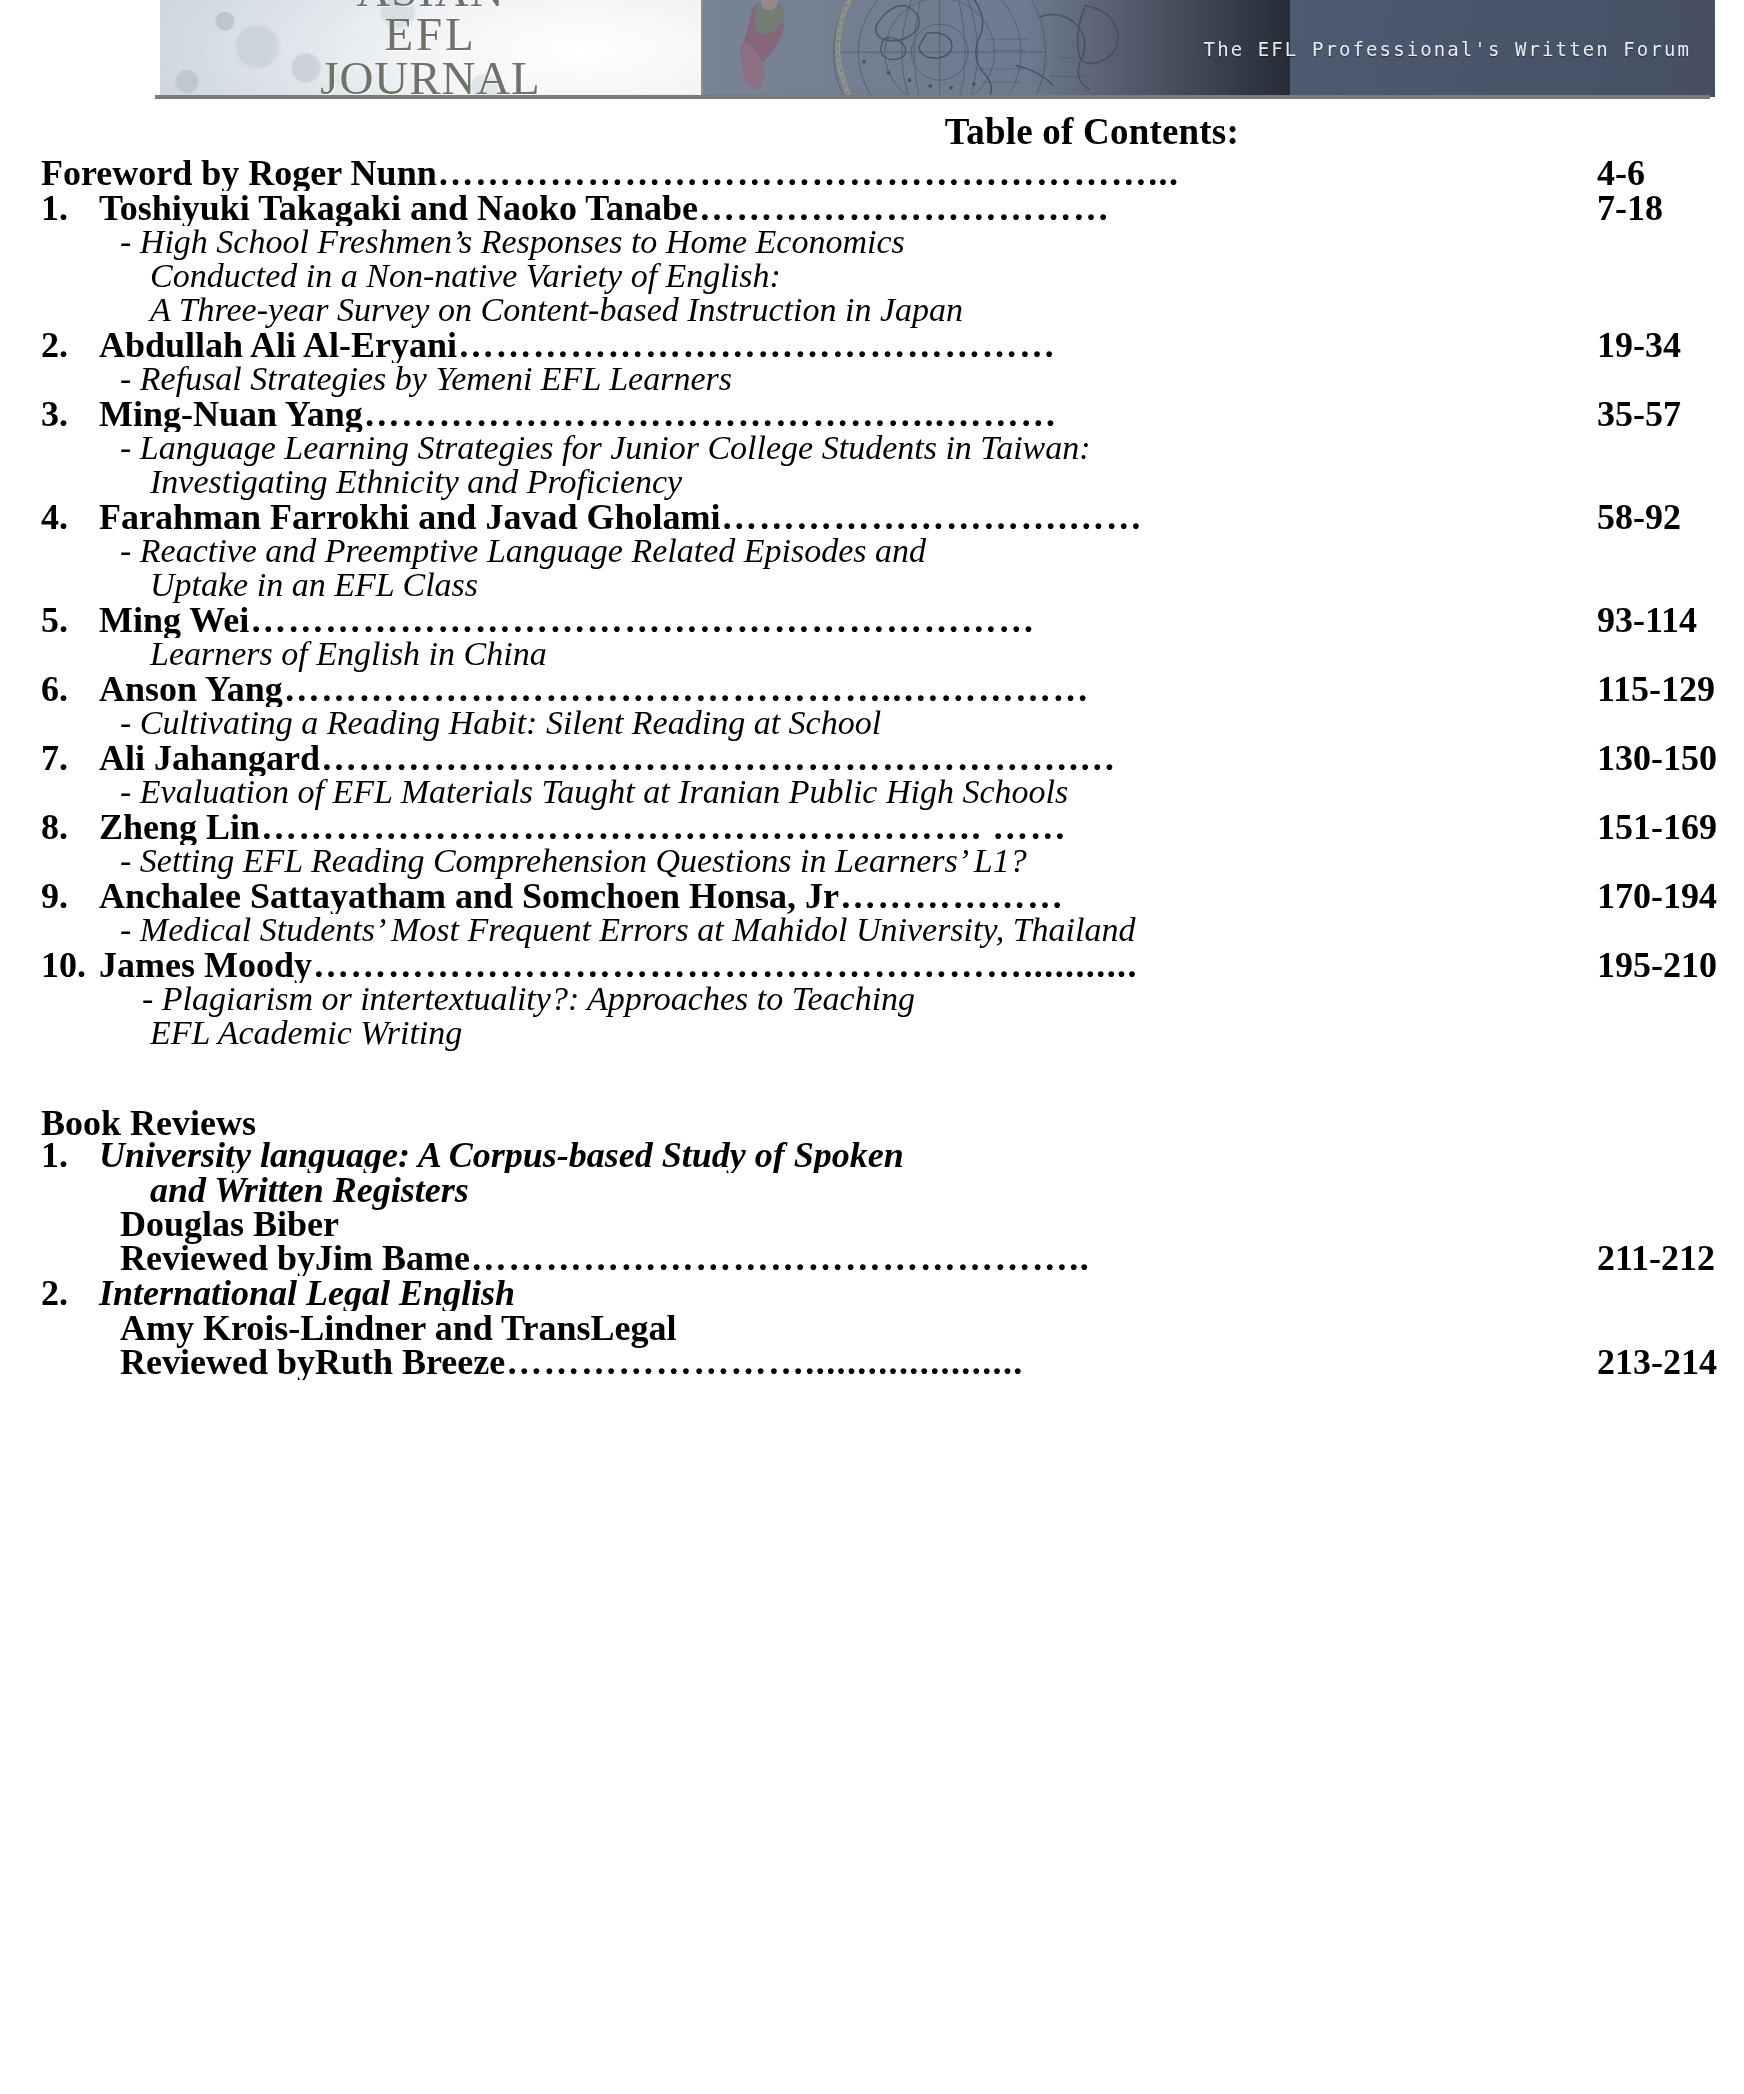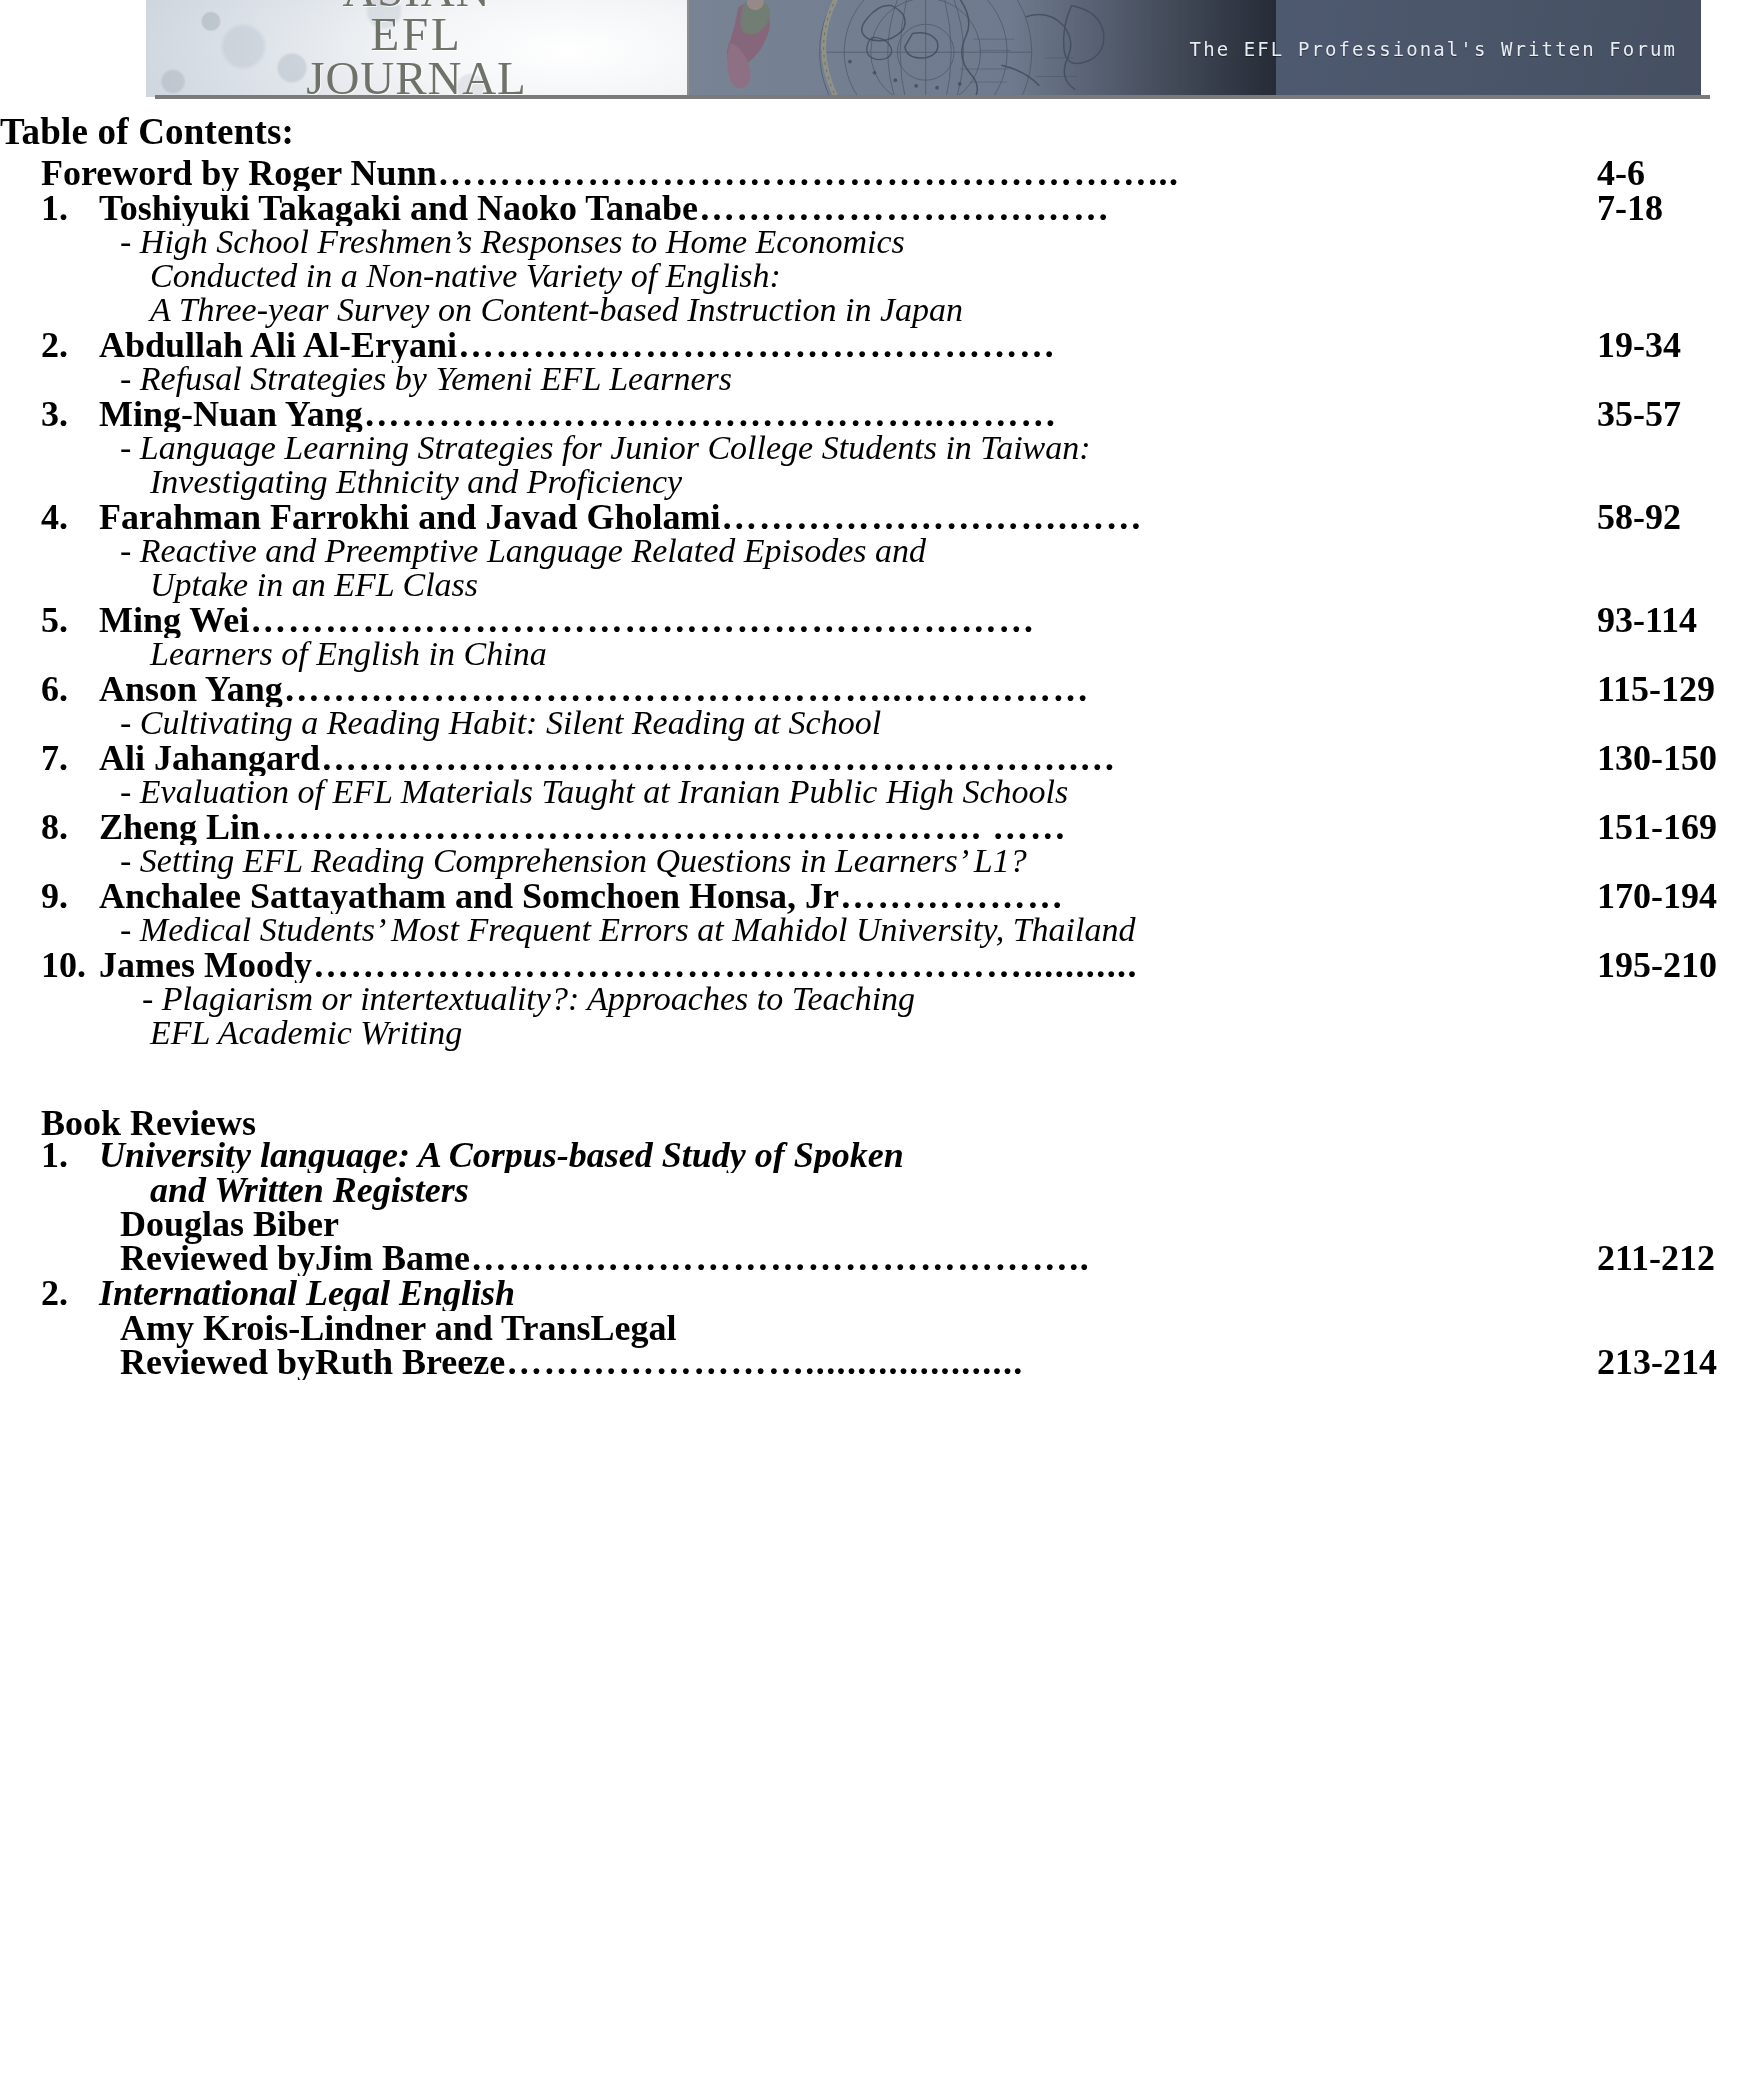--- a/index.html
+++ b/index.html
@@ -12,21 +12,21 @@
     height: 2094px;
     font-family: "Liberation Serif", "DejaVu Serif", serif;
     color: #000000;
     overflow: hidden;
     position: relative;
   }
 
   
   .masthead {
     position: absolute;
-    left: 146px;
+    left: 160px;
     top: 0;
     width: 1555px;
     height: 97px;
     display: flex;
     overflow: hidden;
     box-sizing: border-box;
   }
   .masthead-left {
     width: 543px;
     height: 97px;
@@ -108,21 +108,21 @@
   }
 
   
   .doc {
     position: absolute;
     left: 0;
     top: 97px;
     width: 1745px;
   }
   .toc-title {
-    text-align: left;
+    text-align: right;
     font-size: 37px;
     font-weight: bold;
     padding: 13px 0 1.9px 0;
     margin-right: 506px;
     letter-spacing: 0.2px;
   }
 
   .lines {
     padding: 0 8px 0 0;
   }

